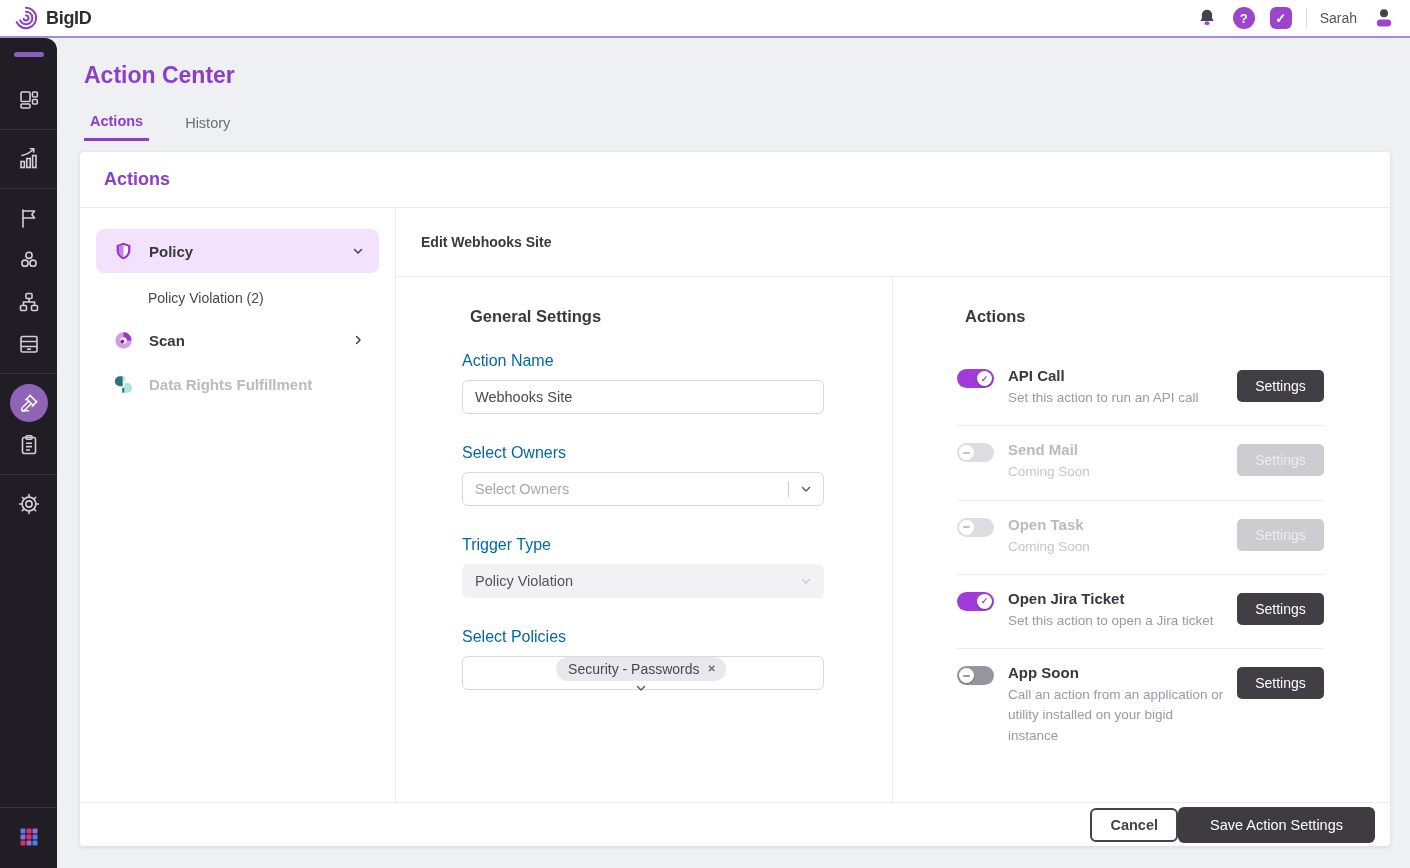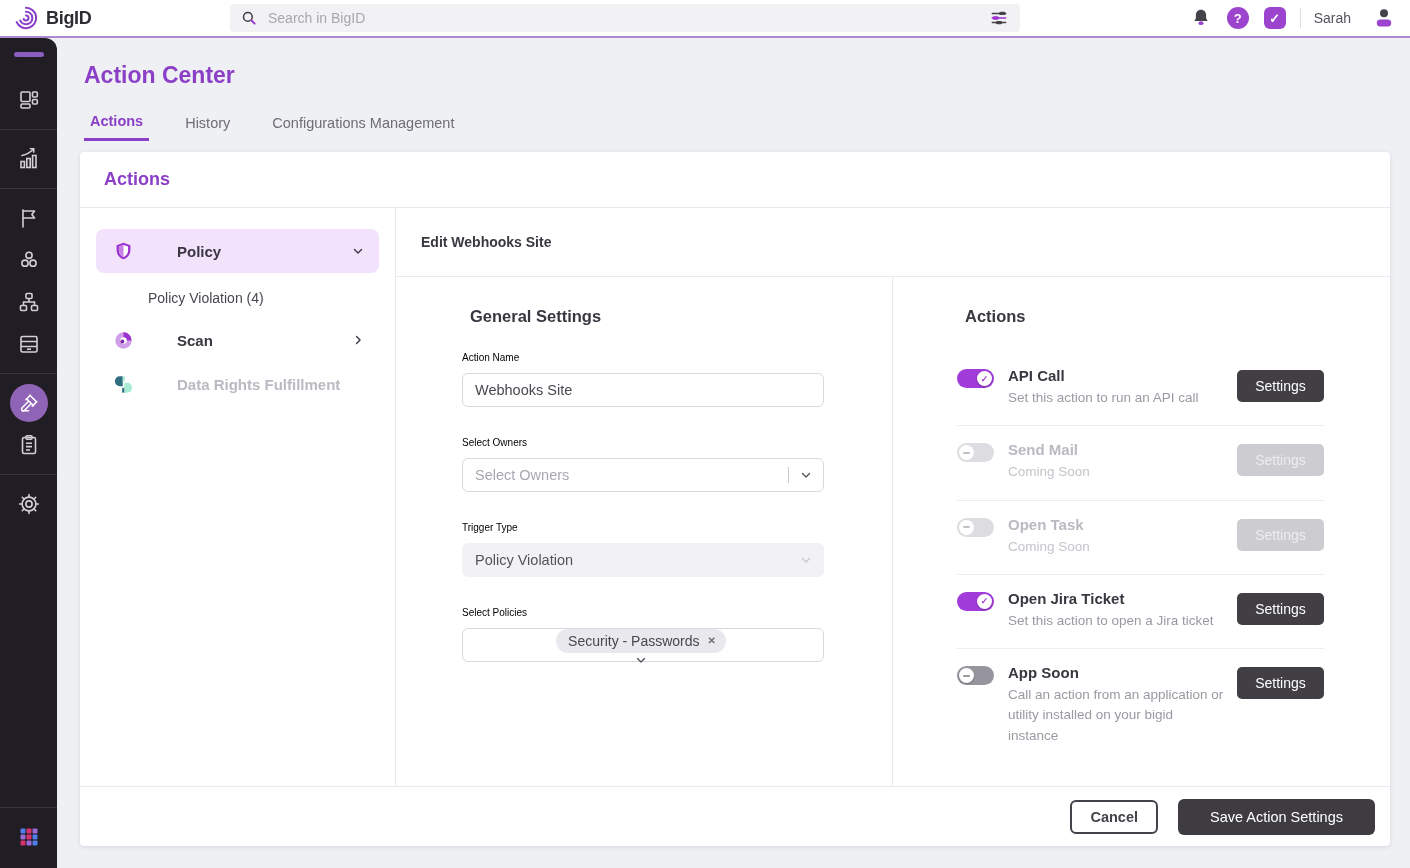--- a/index.html
+++ b/index.html
@@ -12,21 +12,21 @@
   .brand-name{font-size:18px;font-weight:bold;color:#2e2b33;letter-spacing:-0.3px;margin-left:7px;}
   .searchbar{display:flex;align-items:center;width:790px;height:28px;background:#f2f2f4;border-radius:4px;padding:0 8px 0 10px;}
   .searchbar input{flex:1;border:none;background:transparent;outline:none;font-size:14px;color:#4a4750;font-family:"Liberation Sans",sans-serif;margin-left:8px;}
   .searchbar input::placeholder{color:#a9a7ae;}
   .filter-btn{width:26px;height:26px;border:none;background:transparent;display:flex;align-items:center;justify-content:center;cursor:pointer;padding:0;}
   .topbar-right{margin-left:auto;display:flex;align-items:center;padding-right:14px;gap:13px;}
   .icon-btn{width:24px;height:24px;border:none;background:transparent;padding:0;display:flex;align-items:center;justify-content:center;cursor:pointer;}
   .round-badge{width:22px;height:22px;border-radius:50%;background:#9c44ce;color:#fff;font-size:13px;font-weight:bold;display:flex;align-items:center;justify-content:center;}
   .square-badge{width:22px;height:22px;border-radius:6px;background:#9c44ce;color:#fff;font-size:13px;font-weight:bold;display:flex;align-items:center;justify-content:center;}
   .tb-divider{width:1px;height:20px;background:#dddce1;}
-  .user-menu{display:flex;align-items:center;gap:21px;border:none;background:transparent;cursor:pointer;padding:0;}
+  .user-menu{display:flex;align-items:center;gap:15px;border:none;background:transparent;cursor:pointer;padding:0;}
   .user-name{font-size:14px;color:#55525e;}
 
   
   .sidebar{position:absolute;top:38px;left:0;bottom:0;width:57px;background:#201d24;border-top-right-radius:12px;display:flex;flex-direction:column;align-items:center;z-index:9;}
   .sb-pill{width:30px;height:5px;border-radius:3px;background:#8a5fc0;margin-top:14px;flex:none;}
   .sb-btn{width:57px;height:42px;border:none;background:transparent;display:flex;align-items:center;justify-content:center;cursor:pointer;padding:0;flex:none;}
   .sb-divider{width:57px;height:1px;background:#36333e;margin:8px 0 0;flex:none;}
   .sb-active-circle{width:38px;height:38px;border-radius:50%;background:#8f63b5;display:flex;align-items:center;justify-content:center;}
   .sb-spacer{flex:1;}
   .mt22{margin-top:22px;} .mt8{margin-top:8px;}
@@ -39,38 +39,38 @@
   .tab{font-size:14.5px;color:#6f6d76;padding-bottom:9px;border:none;background:transparent;cursor:pointer;font-family:"Liberation Sans",sans-serif;}
   .tab.active{color:#8b3fc6;font-weight:bold;border-bottom:3px solid #8b3fc6;}
 
   .panel{margin-top:11px;height:694px;background:#fff;border-radius:4px;box-shadow:0 1px 4px rgba(40,35,60,0.12);display:flex;flex-direction:column;}
   .panel-header{height:56px;flex:none;border-bottom:1px solid #eae9ee;display:flex;align-items:center;padding-left:24px;}
   .panel-title{font-size:18px;font-weight:bold;color:#8b3fc6;}
   .panel-body{flex:1;display:flex;min-height:0;}
 
   
   .nav-col{width:316px;flex:none;border-right:1px solid #eae9ee;padding:21px 16px 0;}
-  .nav-row{display:flex;align-items:center;width:100%;height:44px;border:none;background:transparent;padding:0 14px 0 16px;cursor:pointer;border-radius:8px;text-align:right;gap:28px;}
+  .nav-row{display:flex;align-items:center;width:100%;height:44px;border:none;background:transparent;padding:0 14px 0 16px;cursor:pointer;border-radius:8px;text-align:right;}
   .nav-row.selected{background:#f3e2fb;}
   .nav-label{font-size:15px;font-weight:bold;color:#3a3740;margin-left:14px;}
   .nav-label.dim{color:#bbb9c1;}
   .nav-chevron{margin-left:auto;display:flex;}
   .nav-sub{display:block;border:none;background:transparent;font-family:"Liberation Sans",sans-serif;font-size:14px;color:#4a474f;padding:17px 0 12px 52px;cursor:pointer;text-align:left;}
 
   
   .right-pane{flex:1;display:flex;flex-direction:column;min-width:0;}
   .editor-header{height:69px;flex:none;border-bottom:1px solid #eae9ee;display:flex;align-items:center;padding-left:25px;}
   .editor-title{font-size:14px;font-weight:bold;color:#3a3740;}
   .editor-body{flex:1;display:flex;min-height:0;}
   .form-col{width:497px;flex:none;border-right:1px solid #eae9ee;padding:30px 68px 0 66px;}
   .actions-col{flex:1;padding:30px 66px 0 64px;}
   .section-title{font-size:16.5px;font-weight:bold;color:#3a3740;margin:0 8px 26px;}
 
   .field{margin-bottom:30px;}
-  .field-label{display:block;font-size:10px;color:#000000;margin-bottom:10px;}
+  .field-label{display:block;font-size:16px;color:#0369a1;margin-bottom:10px;}
   .text-input{width:100%;height:34px;border:1px solid #d9d8de;border-radius:6px;padding:0 12px;font-size:14.5px;color:#4a4750;font-family:Liberation Sans, sans-serif;outline:none;background:#fff;}
   .select-box{height:34px;border:1px solid #d9d8de;border-radius:6px;display:flex;align-items:center;padding:0 10px 0 12px;cursor:pointer;background:#fff;}
   .select-box .placeholder{font-size:14.5px;color:#a8a6ae;}
   .select-sep{width:1px;height:16px;background:#c9c8cd;margin-left:auto;margin-right:10px;}
   .select-box.disabled{background:#f2f1f4;border-color:#f2f1f4;cursor:default;}
   .select-box.disabled .value{font-size:14.5px;color:#55525b;}
   .select-box.disabled .chev{margin-left:auto;}
   .select-box.with-chip{padding-left:6px;flex-direction:column;}
   .chip{display:inline-flex;align-items:center;background:#e9e8ec;border-radius:13px;padding:4px 10px 4px 12px;font-size:14px;color:#4a4750;}
   .chip-x{border:none;background:transparent;padding:0;margin-left:8px;font-size:10px;color:#6f6d75;font-weight:bold;cursor:pointer;line-height:1;}
@@ -90,21 +90,21 @@
   .toggle.dis .knob-dash{background:#c2c0c6;}
   .action-text{flex:1;padding-right:12px;}
   .action-title{font-size:15px;font-weight:bold;color:#3a3740;}
   .action-desc{font-size:13.5px;color:#9b99a2;margin-top:4px;line-height:1.5;max-width:238px;}
   .action-row.disabled .action-title{color:#bbb9c1;}
   .action-row.disabled .action-desc{color:#c6c4cb;}
   .settings-btn{flex:none;width:87px;height:32px;background:#413e44;color:#fff;border:none;border-radius:5px;font-size:14px;cursor:pointer;margin-top:3px;font-family:"Liberation Sans",sans-serif;}
   .settings-btn.disabled{background:#ccccd1;color:#ededf1;cursor:default;}
 
   
-  .panel-footer{height:60px;flex:none;border-top:1px solid #eae9ee;display:flex;align-items:center;justify-content:flex-end;gap:20px;padding-right:15px;}
+  .panel-footer{height:44px;flex:none;border-top:1px solid #eae9ee;display:flex;align-items:center;justify-content:flex-end;gap:0;padding-right:15px;}
   .cancel-btn{height:34px;padding:0 18px;background:#fff;border:2px solid #454249;border-radius:6px;color:#454249;font-size:14.5px;font-weight:bold;cursor:pointer;font-family:"Liberation Sans",sans-serif;}
   .save-btn{height:36px;padding:0 32px;background:#3e3b41;border:none;border-radius:6px;color:#fff;font-size:14.5px;cursor:pointer;font-family:"Liberation Sans",sans-serif;}
 
   svg{display:block;}
 </style>
 </head>
 <body>
 
 <div class="screen">
 
@@ -115,39 +115,20 @@
           <g stroke="#8b3fc6" stroke-width="1.9" stroke-linecap="round">
             <path d="M12 2.6a9.4 9.4 0 1 1-8.6 13.2"></path>
             <path d="M12 6.2a5.8 5.8 0 1 1-5.3 8.1"></path>
             <path d="M12 9.7a2.3 2.3 0 1 1-2.1 3.2"></path>
           </g>
         </svg>
       </span>
       <span class="brand-name">BigID</span>
     </div>
 
-    <div class="searchbar">
-      <span>
-        <svg width="18" height="18" viewBox="0 0 24 24" fill="none">
-          <circle cx="10.5" cy="10.5" r="5.8" stroke="#3f3c44" stroke-width="2"></circle>
-          <path d="M15 15l4.6 4.6" stroke="#9b32d0" stroke-width="2.4" stroke-linecap="round"></path>
-        </svg>
-      </span>
-      <input type="text" placeholder="Search in BigID" style="">
-      <button class="filter-btn">
-        <svg width="20" height="20" viewBox="0 0 24 24" fill="none" stroke-linecap="round">
-          <path d="M4 6.5h16" stroke="#45424a" stroke-width="1.8"></path>
-          <path d="M14 6.5h4" stroke="#45424a" stroke-width="4"></path>
-          <path d="M4 12h16" stroke="#9b32d0" stroke-width="1.8"></path>
-          <path d="M6 12h4" stroke="#9b32d0" stroke-width="4"></path>
-          <path d="M4 17.5h16" stroke="#45424a" stroke-width="1.8"></path>
-          <path d="M10 17.5h4" stroke="#45424a" stroke-width="4"></path>
-        </svg>
-      </button>
-    </div>
 
     <div class="topbar-right">
       <button class="icon-btn">
         <span>
           <svg width="22" height="22" viewBox="0 0 24 24" fill="none">
             <path d="M12 3c-3.4 0-5.6 2.6-5.6 6.1v3.3L4.8 15.4h14.4l-1.6-3V9.1C17.6 5.6 15.4 3 12 3z" fill="#45424a"></path>
             <ellipse cx="12" cy="17.6" rx="2.7" ry="2.1" fill="#9c44ce"></ellipse>
           </svg>
         </span>
       </button>
@@ -290,21 +271,20 @@
       </span>
     </button>
   </nav>
 
   <main class="main">
     <h1 class="page-title">Action Center</h1>
 
     <div class="tabs">
       <button class="tab active">Actions</button>
       <button class="tab">History</button>
-      <button class="tab">Configurations Management</button>
     </div>
 
     <section class="panel">
       <div class="panel-header">
         <span class="panel-title">Actions</span>
       </div>
 
       <div class="panel-body">
 
         <div class="nav-col">
@@ -317,21 +297,21 @@
               </svg>
             </span>
             <span class="nav-label">Policy</span>
             <span class="nav-chevron">
               <svg width="14" height="14" viewBox="0 0 24 24" fill="none" stroke="#3a3740" stroke-width="2.4" stroke-linecap="round" stroke-linejoin="round">
                   <path d="M6 9.5l6 6 6-6"></path>
                 </svg>
             </span>
           </button>
 
-          <button class="nav-sub">Policy Violation (4)</button>
+          <button class="nav-sub">Policy Violation (2)</button>
 
           <button class="nav-row">
             <span>
               <svg width="23" height="23" viewBox="0 0 24 24">
                 <circle cx="12" cy="12" r="8.5" fill="#cf9fe8"></circle>
                 <path d="M12 3.5a8.5 8.5 0 0 1 8.5 8.5L12 12z" fill="#9b32d0"></path>
                 <circle cx="12" cy="12" r="3.4" fill="#ffffff"></circle>
                 <circle cx="10.8" cy="13" r="2" fill="#7a28a6"></circle>
               </svg>
             </span>

